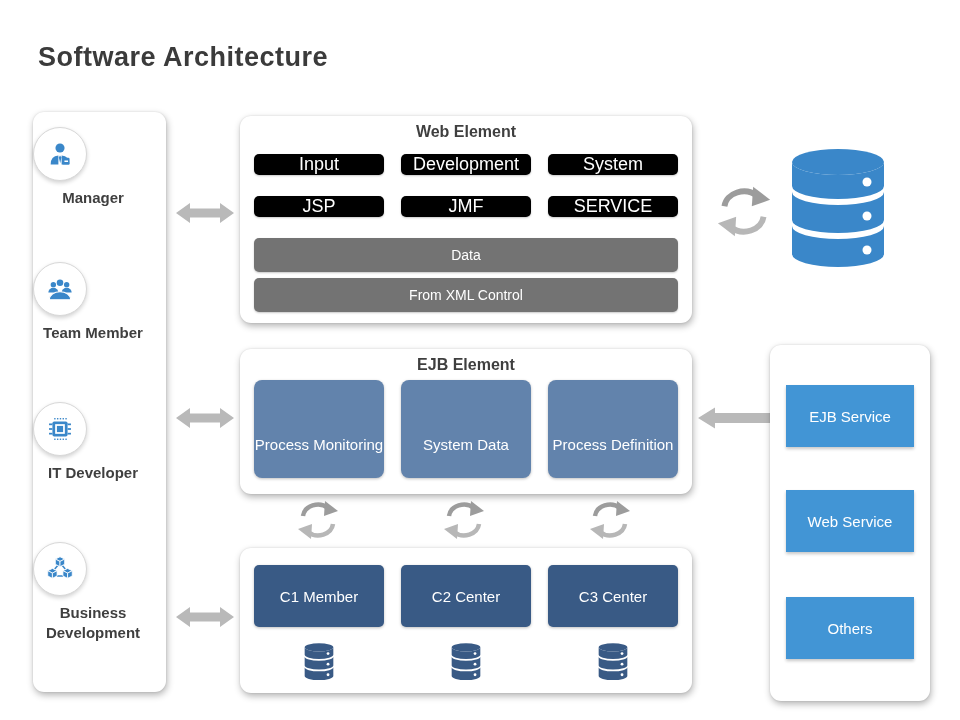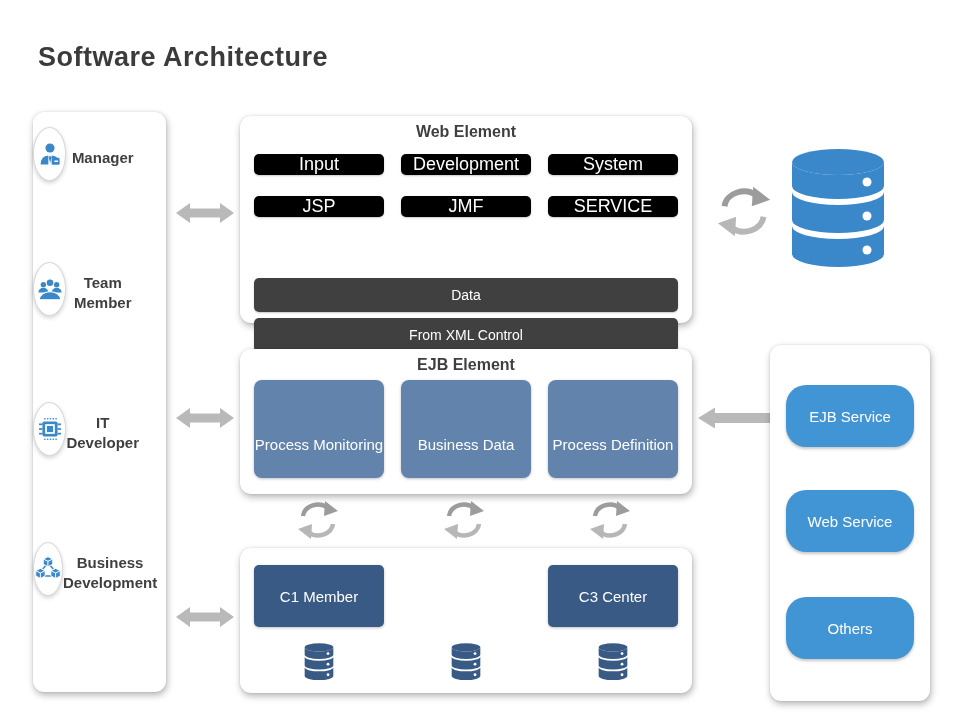--- a/index.html
+++ b/index.html
@@ -5,40 +5,40 @@
   * { margin:0; padding:0; box-sizing:border-box; }
   html,body { width:960px; height:720px; background:#ffffff; font-family:"Liberation Sans", sans-serif; }
   #stage { position:relative; width:960px; height:720px; background:#ffffff; overflow:hidden;padding-left:36px; }
 
   .page-title { position:absolute; left:38px; top:42px; font-size:27px; font-weight:700; color:#3b3b3b; letter-spacing:0.5px; }
 
   .card { position:absolute; background:#ffffff; border-radius:11px; box-shadow:1px 3px 7px rgba(0,0,0,0.30), 0 0 2px rgba(0,0,0,0.12); }
 
   
   #sidebar { left:33px; top:112px; width:133px; height:580px; }
-  .role-item { position:absolute; left:33px; width:106px; display:flex; flex-direction:row; align-items:center; }
+  .role-item { position:absolute; left:33px; width:106px; display:flex; flex-direction:column; }
   .role-circle { width:54px; height:54px; border-radius:50%; background:#fff; border:1.5px solid #d8d8d8; box-shadow:0 2px 4px rgba(0,0,0,0.18); display:flex; align-items:center; justify-content:center; }
   .role-label { margin-top:7px; font-size:15px; font-weight:700; color:#3f3f3f; text-align:center; line-height:1.3; width:120px; }
 
   
   #web-panel  { left:240px; top:116px; width:452px; height:207px; }
   #ejb-panel  { left:240px; top:349px; width:452px; height:145px; }
   #centers-panel { left:240px; top:548px; width:452px; height:145px; }
   .panel-title { position:absolute; top:7px; left:0; width:100%; text-align:center; font-size:16px; font-weight:700; color:#3f3f3f; }
 
   .wbtn { position:absolute; width:130px; height:21px; background:#000000; border-radius:5px; color:#ffffff; font-size:18px; display:flex; align-items:center; justify-content:center; box-shadow:0 1px 2px rgba(0,0,0,0.22); }
-  .wbar { position:absolute; left:14px; width:424px; height:34px; background:#404040; border-radius:5px; color:#ffffff; font-size:14px; display:flex; align-items:center; justify-content:center; box-shadow:0 1px 2px rgba(0,0,0,0.22);margin-top:40px; }
+  .wbar { position:absolute; left:14px; width:424px; height:34px; background:#737373; border-radius:5px; color:#ffffff; font-size:14px; display:flex; align-items:center; justify-content:center; box-shadow:0 1px 2px rgba(0,0,0,0.22); }
 
   .ebox { position:absolute; top:31px; width:130px; height:98px; background:#6283ac; border-radius:8px; color:#ffffff; font-size:15px; text-align:center; line-height:1.45; display:flex; align-items:center; justify-content:center; padding-top:32px; box-shadow:0 1px 3px rgba(0,0,0,0.25); }
 
   .cbox { position:absolute; top:17px; width:130px; height:62px; background:#395a85; border-radius:5px; color:#ffffff; font-size:15px; display:flex; align-items:center; justify-content:center; box-shadow:0 1px 3px rgba(0,0,0,0.25); }
 
   
   #services-panel { left:770px; top:345px; width:160px; height:356px; }
-  .sbtn { position:absolute; left:16px; width:128px; height:62px; background:#4295d5; border-radius:20px; color:#ffffff; font-size:15px; display:flex; align-items:center; justify-content:center; box-shadow:0 2px 3px rgba(0,0,0,0.22); }
+  .sbtn { position:absolute; left:16px; width:128px; height:62px; background:#4295d5; border-radius:0; color:#ffffff; font-size:15px; display:flex; align-items:center; justify-content:center; box-shadow:0 2px 3px rgba(0,0,0,0.22); }
 
   .abs { position:absolute; }
 </style>
 </head>
 <body>
 
 <div id="stage">
 
   <svg width="0" height="0" style="position:absolute">
     <defs>
@@ -170,36 +170,37 @@
     <div class="wbtn" style="left:14px;top:80px">JSP</div>
     <div class="wbtn" style="left:161px;top:80px">JMF</div>
     <div class="wbtn" style="left:308px;top:80px">SERVICE</div>
     <div class="wbar" style="top:122px">Data</div>
     <div class="wbar" style="top:162px">From XML Control</div>
   </div>
 
   <div id="ejb-panel" class="card">
     <div class="panel-title">EJB Element</div>
     <div class="ebox" style="left:14px">Process Monitoring</div>
-    <div class="ebox" style="left:161px">Business Data</div>
+    <div class="ebox" style="left:161px">System Data</div>
     <div class="ebox" style="left:308px">Process Definition</div>
   </div>
 
   <svg class="abs" style="left:295px;top:499px" width="46" height="42">
       <use href="#sym-sync"></use>
     </svg>
   <svg class="abs" style="left:441px;top:499px" width="46" height="42">
       <use href="#sym-sync"></use>
     </svg>
   <svg class="abs" style="left:587px;top:499px" width="46" height="42">
       <use href="#sym-sync"></use>
     </svg>
 
   <div id="centers-panel" class="card">
     <div class="cbox" style="left:14px">C1 Member</div>
+    <div class="cbox" style="left:161px">C2 Center</div>
     <div class="cbox" style="left:308px">C3 Center</div>
     <svg class="abs" style="left:64px;top:95px" width="30" height="38" viewBox="0 0 96 122" fill="#395a85">
         <use href="#sym-db"></use>
       </svg>
     <svg class="abs" style="left:211px;top:95px" width="30" height="38" viewBox="0 0 96 122" fill="#395a85">
         <use href="#sym-db"></use>
       </svg>
     <svg class="abs" style="left:358px;top:95px" width="30" height="38" viewBox="0 0 96 122" fill="#395a85">
         <use href="#sym-db"></use>
       </svg>

